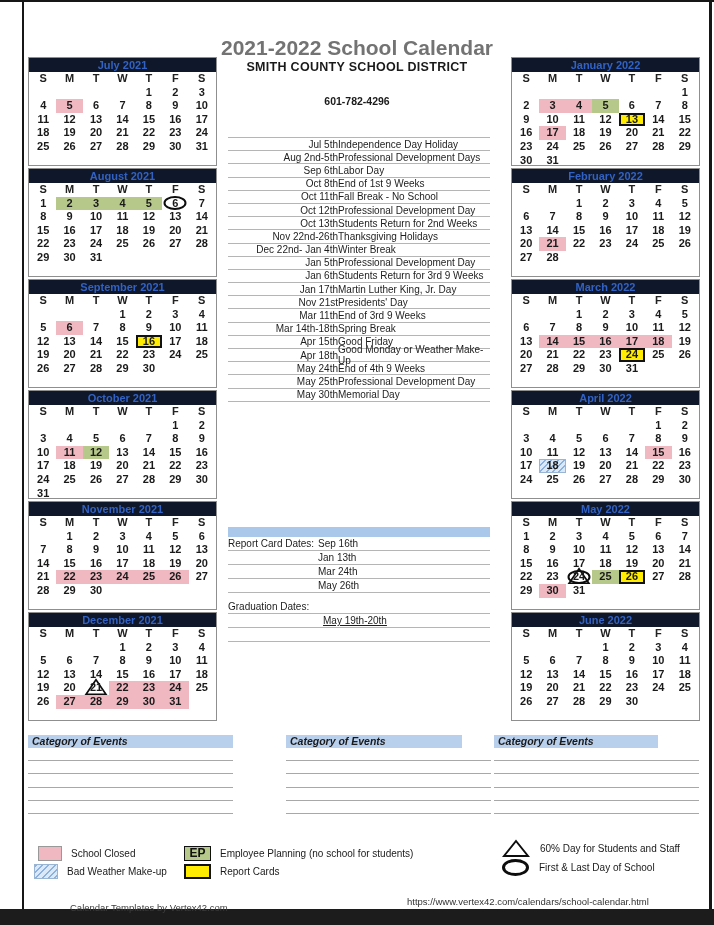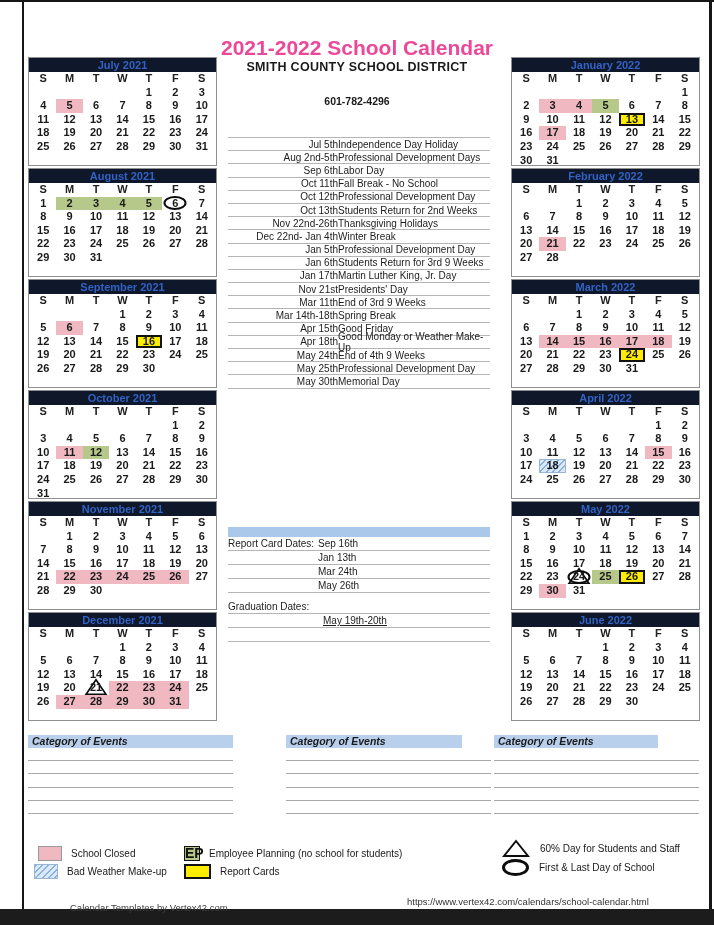--- a/index.html
+++ b/index.html
@@ -6,21 +6,21 @@
   html,body { background:#e8e8e8; }
   body { font-family:"Liberation Sans", sans-serif; }
   .page { position:relative; width:714px; height:925px; background:#ffffff; margin:0 auto; overflow:hidden; }
 
   
   .frame-top    { position:absolute; left:0; top:0; width:714px; height:2px; background:#161616; }
   .frame-left   { position:absolute; left:22px; top:0; width:2px; height:909px; background:#161616; }
   .frame-right  { position:absolute; left:709px; top:0; width:3px; height:909px; background:#161616; }
   .frame-bottom { position:absolute; left:0; top:909px; width:714px; height:16px; background:#1c1c1c; }
 
-  .title    { position:absolute; left:0; top:36px; width:714px; text-align:center; font-size:21px; font-weight:bold; color:#ec4899; }
+  .title    { position:absolute; left:0; top:36px; width:714px; text-align:center; font-size:21px; font-weight:bold; color:#737373; }
   .subtitle { position:absolute; left:0; top:60px; width:714px; text-align:center; font-size:12.5px; font-weight:bold; color:#1a1a1a; letter-spacing:.3px; }
   .phone    { position:absolute; left:0; top:95px; width:714px; text-align:center; font-size:10.5px; font-weight:bold; color:#1a1a1a; }
 
   .col-months { position:absolute; top:57px; width:189px; }
   #months-left  { left:28px; }
   #months-right { left:511px; }
 
   .month { height:109px; margin-bottom:2px; border:1px solid #8f8f8f; background:#fff; }
   .mtitle { height:14px; line-height:14px; text-align:center; background:#0f172a; color:#3162c4; font-size:11px; font-weight:bold; }
   .mgrid { display:grid; grid-template-columns:repeat(7,1fr); grid-auto-rows:13.6px; padding:0 1px; }
@@ -52,21 +52,21 @@
   .cat { position:absolute; top:735px; width:205px; }
   .cat-head { height:13px; line-height:13px; padding-left:4px; background:#b9d0ed; font-size:10.5px; font-weight:bold; color:#1a1a1a;font-style:italic; }
   .cat-1 { left:28px; }  .cat-2 { left:286px; }  .cat-3 { left:494px; }
   .cat-2 .cat-head { width:86%; } .cat-3 .cat-head { width:80%; }
   .cat-line { height:13.2px; border-bottom:1px solid #a8a8a8; }
 
   .lg { position:absolute; display:flex; align-items:center; font-size:10px; color:#1a1a1a; height:17px; }
   .sw { width:24px; height:15px; margin-right:9px; flex:0 0 auto; }
   .sw-closed  { background:#f0b9c2; border:1px solid #999; }
   .sw-weather { background:repeating-linear-gradient(135deg,#8ab1e0 0 1.5px,#dbe8f7 1.5px 4.5px); border:1px solid #9ab4d4; }
-  .sw-ep { background:#b6c98b; border:1.5px solid #111; text-align:center; font-size:14px; font-weight:bold; line-height:12px; color:#111; width:16px; }
+  .sw-ep { background:#b6c98b; border:1.5px solid #111; text-align:center; font-size:12px; font-weight:bold; line-height:12px; color:#111; width:27px; }
   .sw-rc { background:#ffec00; border:2px solid #111; width:27px; }
   .sw-tri { width:28px; height:19px; margin-right:10px; flex:0 0 auto; }
   .sw-tri svg { width:28px; height:19px; fill:none; stroke:#0d0d0d; stroke-width:2; }
   .sw-oval { width:27px; height:17px; border:3px solid #0d0d0d; border-radius:50%; margin-right:10px; flex:0 0 auto; }
 
   .foot-left  { position:absolute; left:70px;  top:902px; font-size:9.5px; color:#3d3d3d; }
   .foot-right { position:absolute; left:407px; top:896px; font-size:9.5px; color:#333; }
 </style>
 </head>
 <body>
@@ -641,20 +641,24 @@
         </div>
         <div class="erow">
           <span class="edate">Aug 2nd-5th</span>
           <span class="edesc">Professional Development Days</span>
         </div>
         <div class="erow">
           <span class="edate">Sep 6th</span>
           <span class="edesc">Labor Day</span>
         </div>
         <div class="erow">
+          <span class="edate">Oct 8th</span>
+          <span class="edesc">End of 1st 9 Weeks</span>
+        </div>
+        <div class="erow">
           <span class="edate">Oct 11th</span>
           <span class="edesc">Fall Break - No School</span>
         </div>
         <div class="erow">
           <span class="edate">Oct 12th</span>
           <span class="edesc">Professional Development Day</span>
         </div>
         <div class="erow">
           <span class="edate">Oct 13th</span>
           <span class="edesc">Students Return for 2nd Weeks</span>

